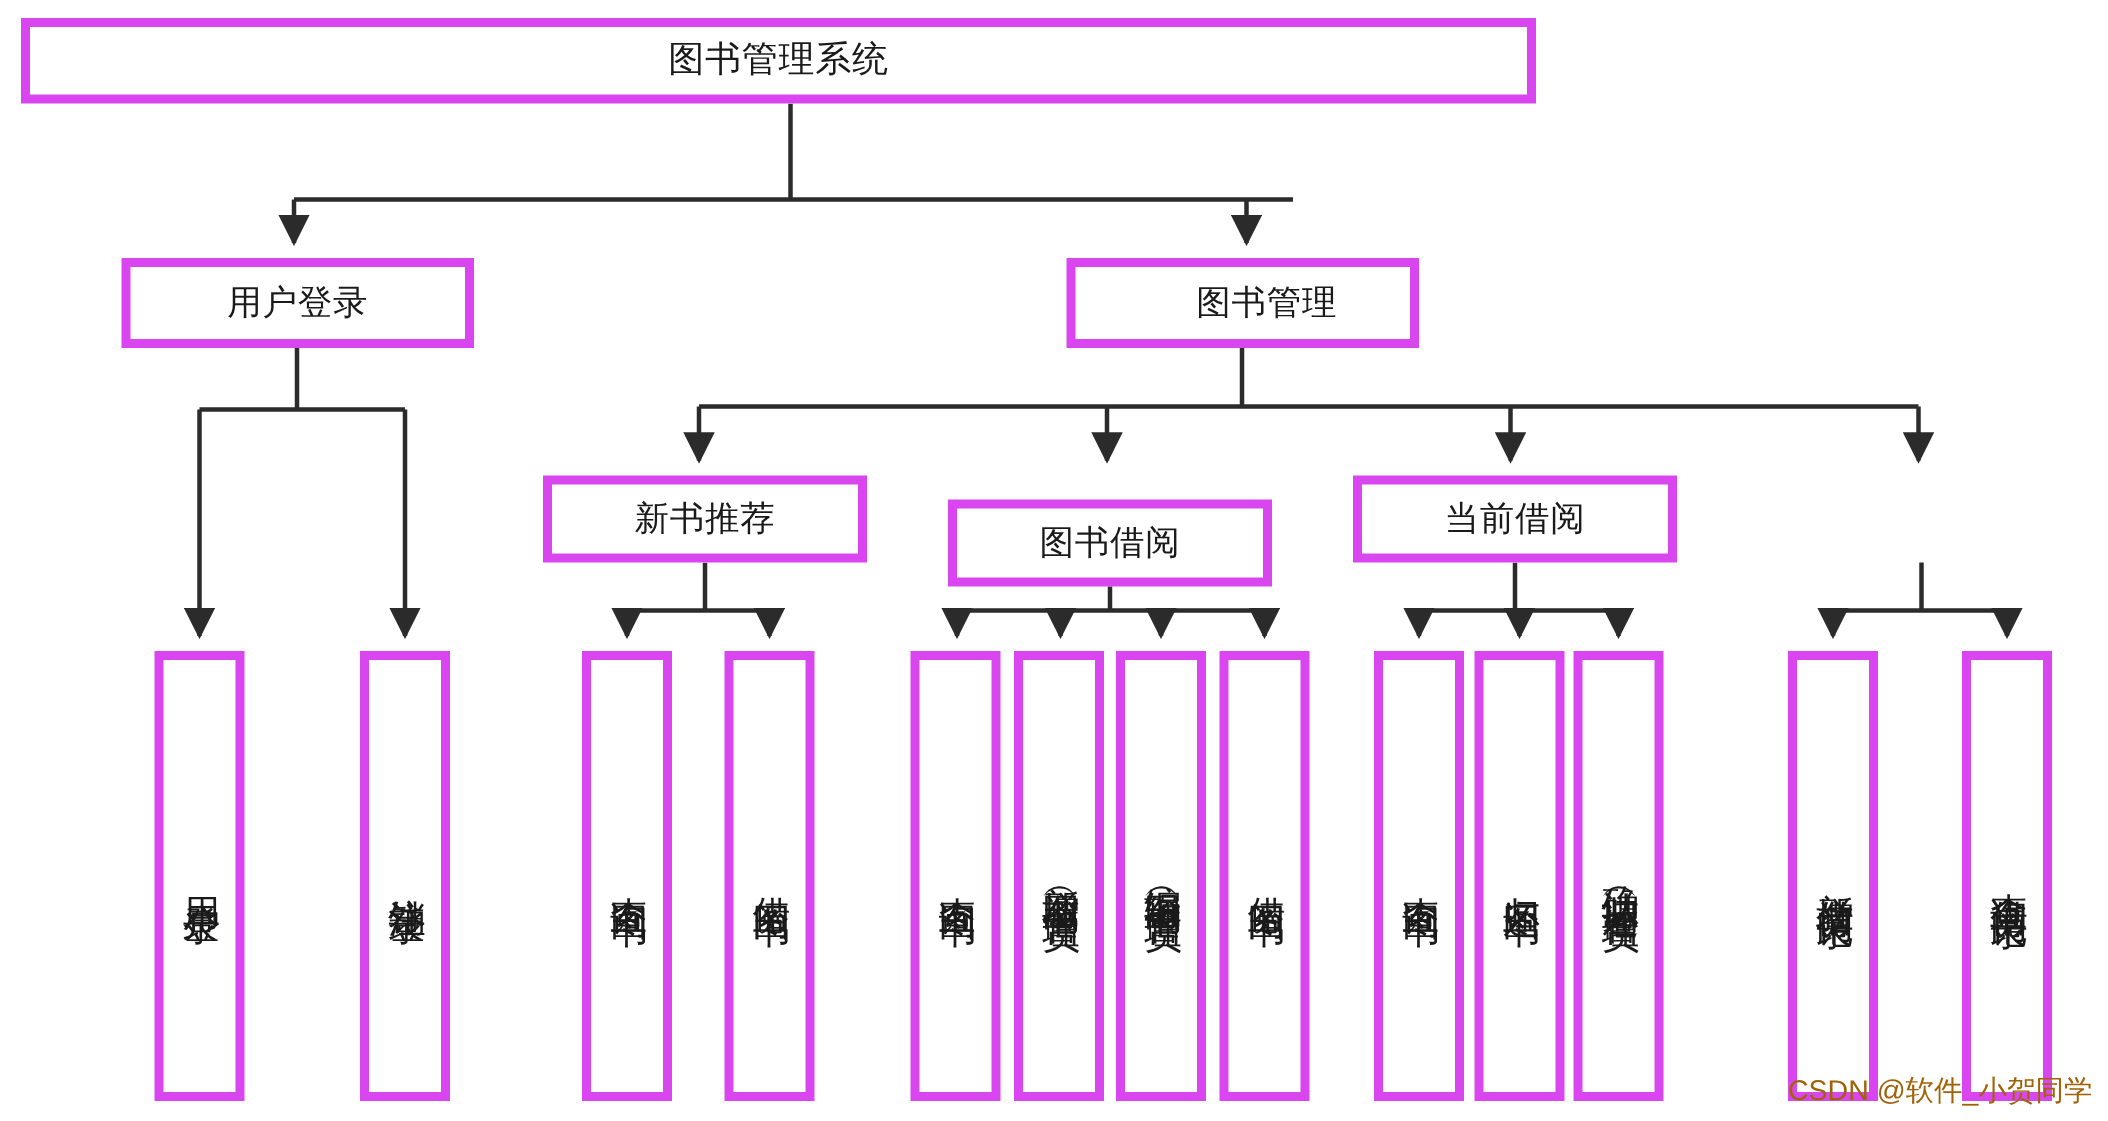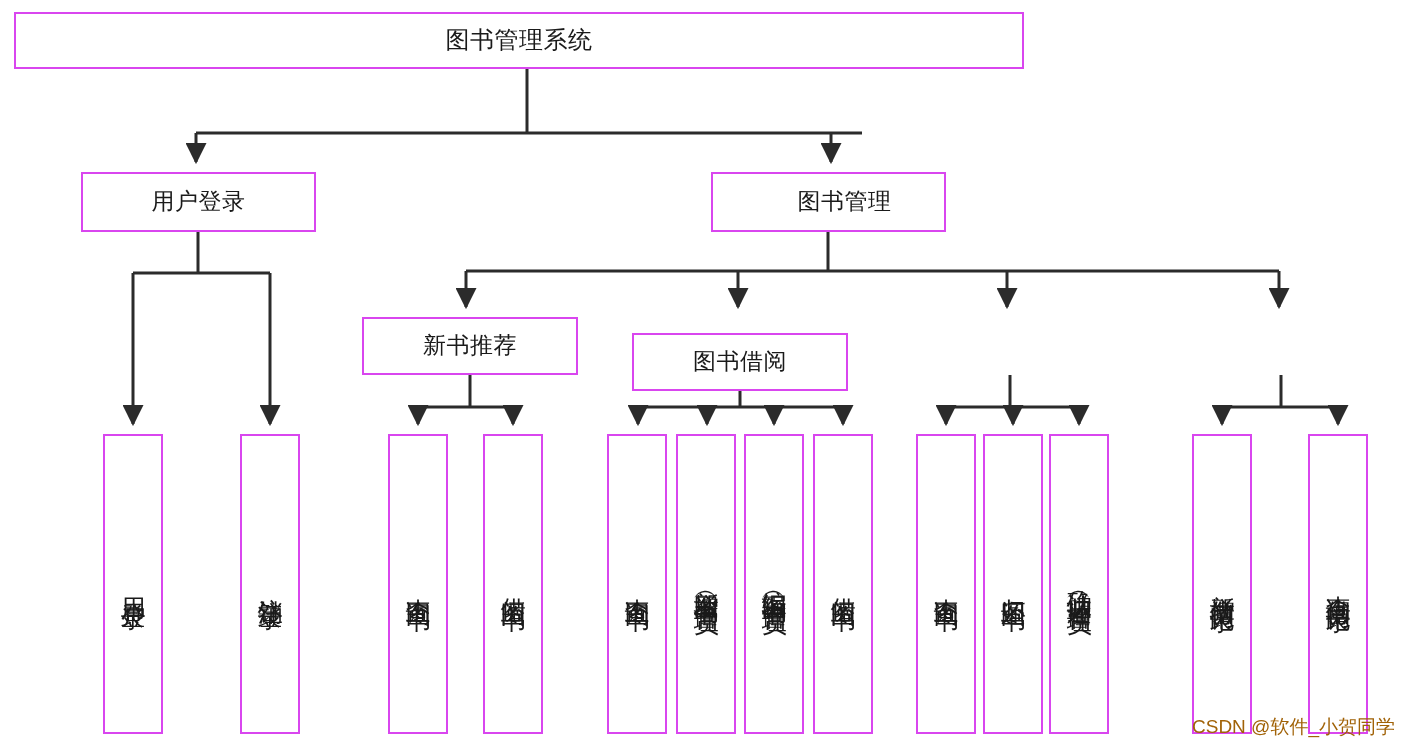--- a/index.html
+++ b/index.html
@@ -23,21 +23,21 @@
     left: 0;
     top: 0;
     width: 1405px;
     height: 747px;
     pointer-events: none;
   }
   .node {
     position: absolute;
     box-sizing: border-box;
     background: #ffffff;
-    border: 2px solid #d946ef;
+    border: 6px solid #d946ef;
     display: flex;
     align-items: center;
     justify-content: center;
     color: #1a1a1a;
     z-index: 2;
   }
   .node .label {
     display: block;
     text-align: center;
     line-height: 1.12;
@@ -139,20 +139,23 @@
   <div class="node horiz" style="left:711px; top:172px; width:235px; height:60px;padding-left:32px;">
     <span class="label">图书管理</span>
   </div>
 
   <div class="node horiz" style="left:362px; top:317px; width:216px; height:58px;">
     <span class="label">新书推荐</span>
   </div>
   <div class="node horiz" style="left:632px; top:333px; width:216px; height:58px;">
     <span class="label">图书借阅</span>
   </div>
+  <div class="node horiz" style="left:902px; top:317px; width:216px; height:58px;">
+    <span class="label">当前借阅</span>
+  </div>
 
   <div class="node vert" style="left:103px; top:434px; width:60px; height:300px;">
     <span class="label">用户登录</span>
   </div>
   <div class="node vert" style="left:240px; top:434px; width:60px; height:300px;">
     <span class="label">注销登录</span>
   </div>
 
   <div class="node vert" style="left:388px; top:434px; width:60px; height:300px;">
     <span class="label">查询图书</span>

